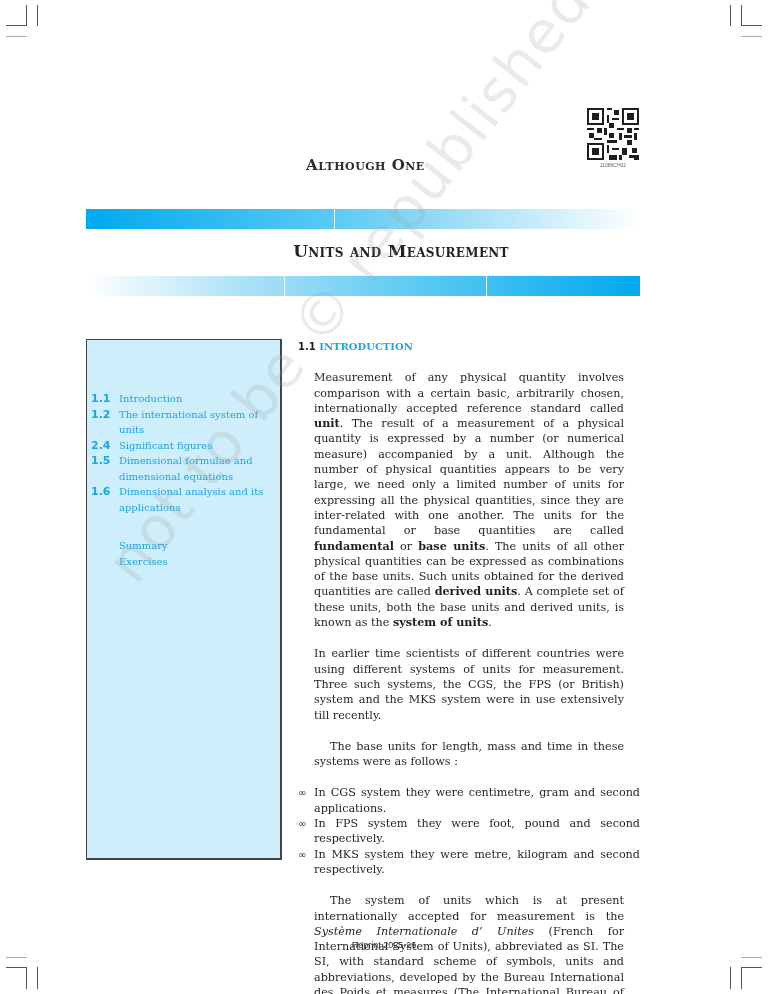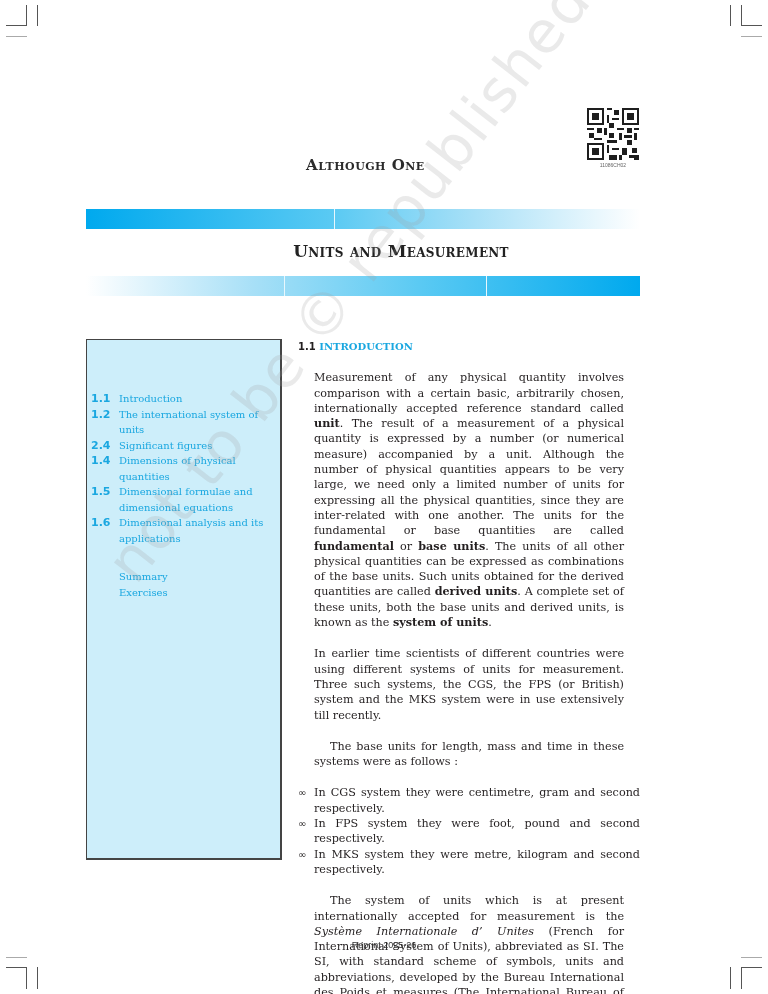--- a/index.html
+++ b/index.html
@@ -165,24 +165,20 @@
     </div>
     <div class="toc-item">
       <span class="toc-num">1.2</span>
       <span class="toc-text">The international system of units</span>
     </div>
     <div class="toc-item">
       <span class="toc-num">2.4</span>
       <span class="toc-text">Significant figures</span>
     </div>
     <div class="toc-item">
-      <span class="toc-num">1.4</span>
-      <span class="toc-text">Dimensions of physical quantities</span>
-    </div>
-    <div class="toc-item">
       <span class="toc-num">1.5</span>
       <span class="toc-text">Dimensional formulae and dimensional equations</span>
     </div>
     <div class="toc-item">
       <span class="toc-num">1.6</span>
       <span class="toc-text">Dimensional analysis and its applications</span>
     </div>
     <div class="toc-extra first">Summary</div>
     <div class="toc-extra">Exercises</div>
   </div>
@@ -192,21 +188,21 @@
   <div class="sec-head">
     <span class="num">1.1</span>
     <span class="title">INTRODUCTION</span>
   </div>
   <p class="para"><span>Measurement of any physical quantity involves comparison with a certain basic, arbitrarily chosen, internationally accepted reference standard called </span><b>unit</b><span>. The result of a measurement of a physical quantity is expressed by a number (or numerical measure) accompanied by a unit. Although the number of physical quantities appears to be very large, we need only a limited number of units for expressing all the physical quantities, since they are inter-related with one another. The units for the fundamental or base quantities are called </span><b>fundamental</b><span> or </span><b>base units</b><span>. The units of all other physical quantities can be expressed as combinations of the base units. Such units obtained for the derived quantities are called </span><b>derived units</b><span>. A complete set of these units, both the base units and derived units, is known as the </span><b>system of units</b><span>.</span></p>
 
   <p class="para">In earlier time scientists of different countries were using different systems of units for measurement. Three such systems, the CGS, the FPS (or British) system and the MKS system were in use extensively till recently.</p>
   <p class="para indent">The base units for length, mass and time in these systems were as follows :</p>
   <div class="bullet">
     <span class="mark">∞</span>
-    <span class="btext">In CGS system they were centimetre, gram and second respectively.</span>
+    <span class="btext">In CGS system they were centimetre, gram and second applications.</span>
   </div>
   <div class="bullet">
     <span class="mark">∞</span>
     <span class="btext">In FPS system they were foot, pound and second respectively.</span>
   </div>
   <div class="bullet">
     <span class="mark">∞</span>
     <span class="btext">In MKS system they were metre, kilogram and second respectively.</span>
   </div>
   <p class="para indent"><span>The system of units which is at present internationally accepted for measurement is the </span><i>Système Internationale d’ Unites</i><span> (French for International System of Units), abbreviated as SI. The SI, with standard scheme of symbols, units and abbreviations, developed by the Bureau International des Poids et measures (The International Bureau of Weights and Measures, BIPM) in 1971 were recently revised by the General Conference on Weights and Measures in November 2018. The scheme is now for</span></p>

